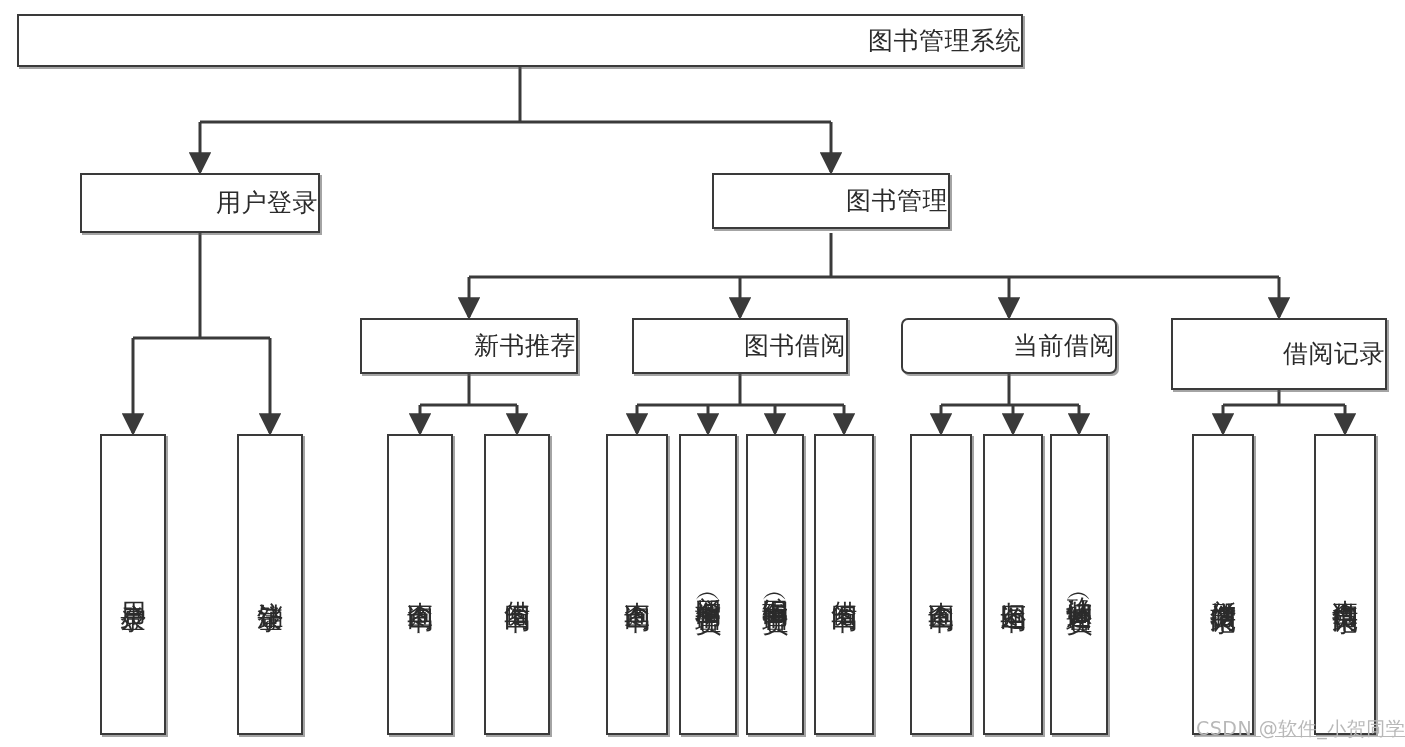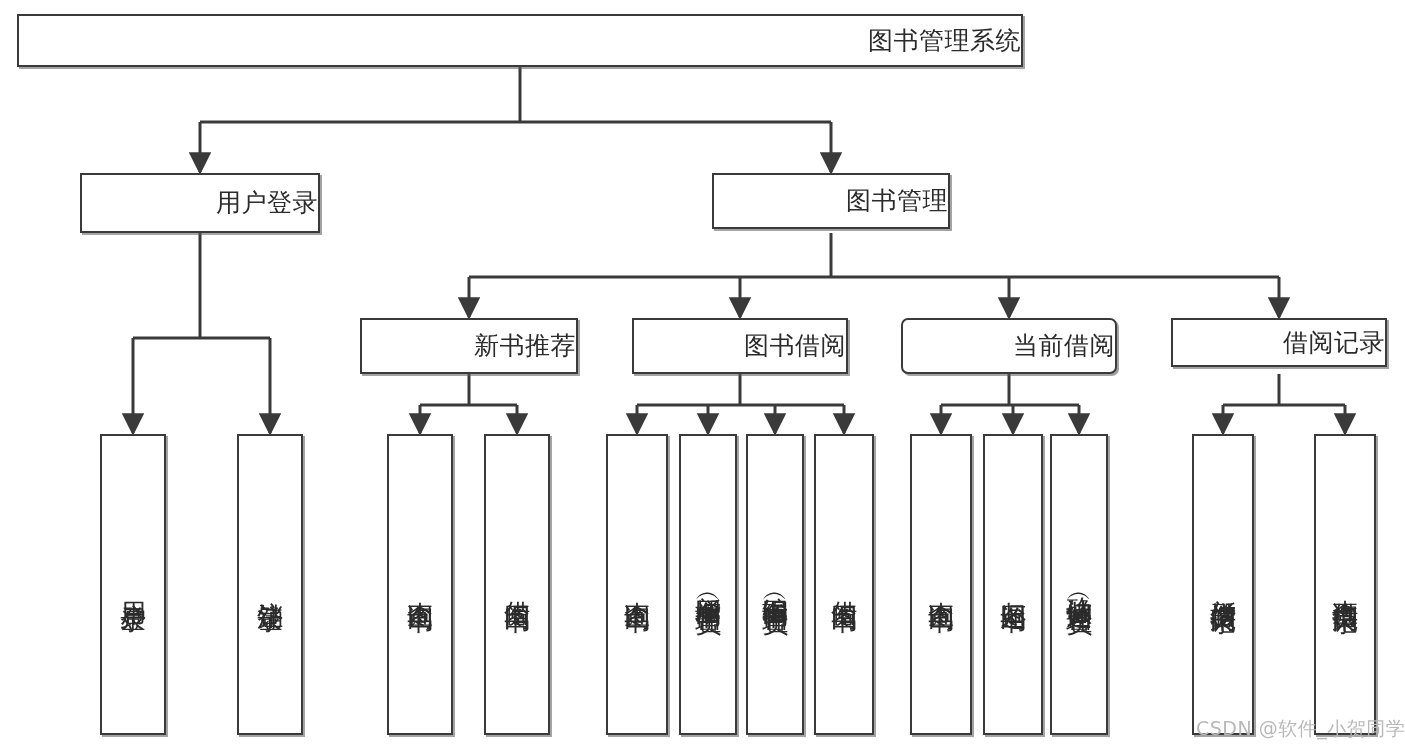--- a/index.html
+++ b/index.html
@@ -58,20 +58,21 @@
     line-height: 1.05;
     letter-spacing: 2px;
     white-space: nowrap;
   }
   .watermark {
     position: absolute;
     font-size: 19px;
     color: #b8b8b8;
     white-space: nowrap;
     letter-spacing: 0.5px;
+    text-decoration: underline;
   }
 </style>
 </head>
 <body>
 
 <div id="stage">
   <svg id="edges" xmlns="http://www.w3.org/2000/svg">
     <defs>
       <marker id="arrow" viewBox="0 0 12 12" refX="10.5" refY="6" markerWidth="7.5" markerHeight="7.5" orient="auto-start-reverse">
         <path d="M 0 0 L 12 6 L 0 12 z" fill="#3a3a3a"></path>
@@ -131,21 +132,21 @@
   </div>
 
   <div class="node horiz" style="left: 632px; top: 318px; width: 216px; height: 56px; padding-left: 12px;">
     <span class="lbl">图书借阅</span>
   </div>
 
   <div class="node horiz" style="left: 901px; top: 318px; width: 216px; height: 56px; border-radius: 7px;">
     <span class="lbl">当前借阅</span>
   </div>
 
-  <div class="node horiz" style="left: 1171px; top: 318px; width: 216px; height: 49px;">
+  <div class="node horiz" style="left: 1171px; top: 318px; width: 216px; height: 72px;">
     <span class="lbl">借阅记录</span>
   </div>
 
   <div class="node vert" style="left: 100px; top: 434px; width: 66px; height: 301px;">
     <span class="lbl">用户登录</span>
   </div>
 
   <div class="node vert" style="left: 237px; top: 434px; width: 66px; height: 301px;">
     <span class="lbl">注销登录</span>
   </div>

